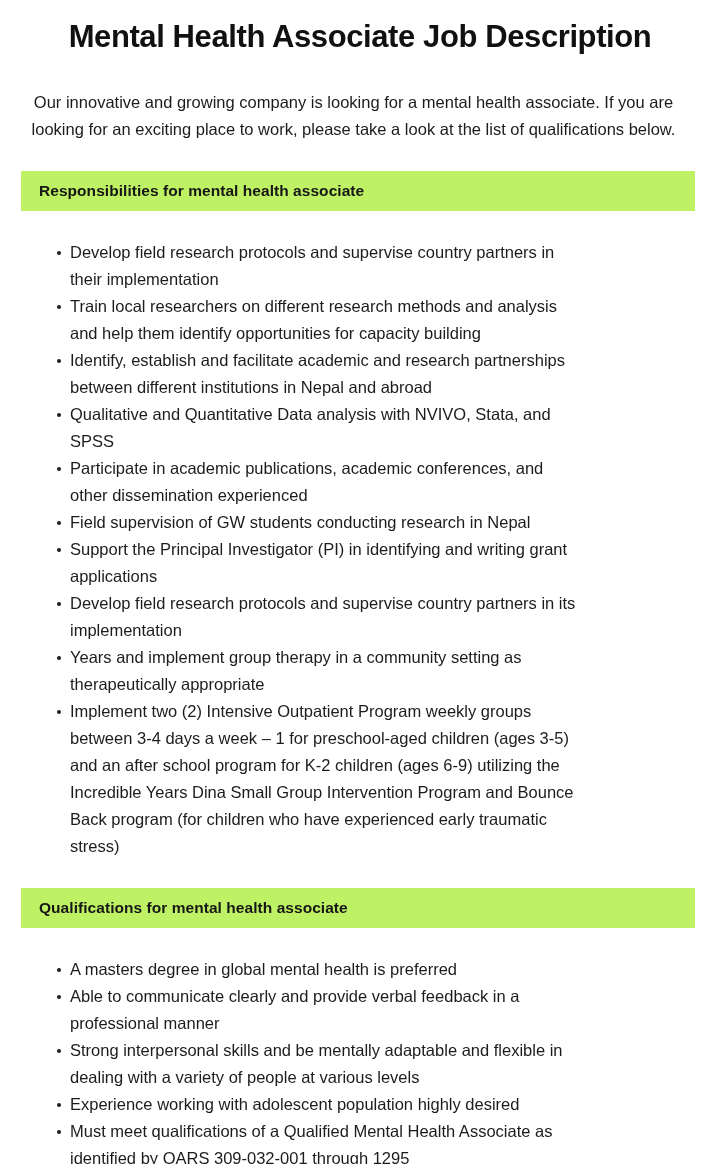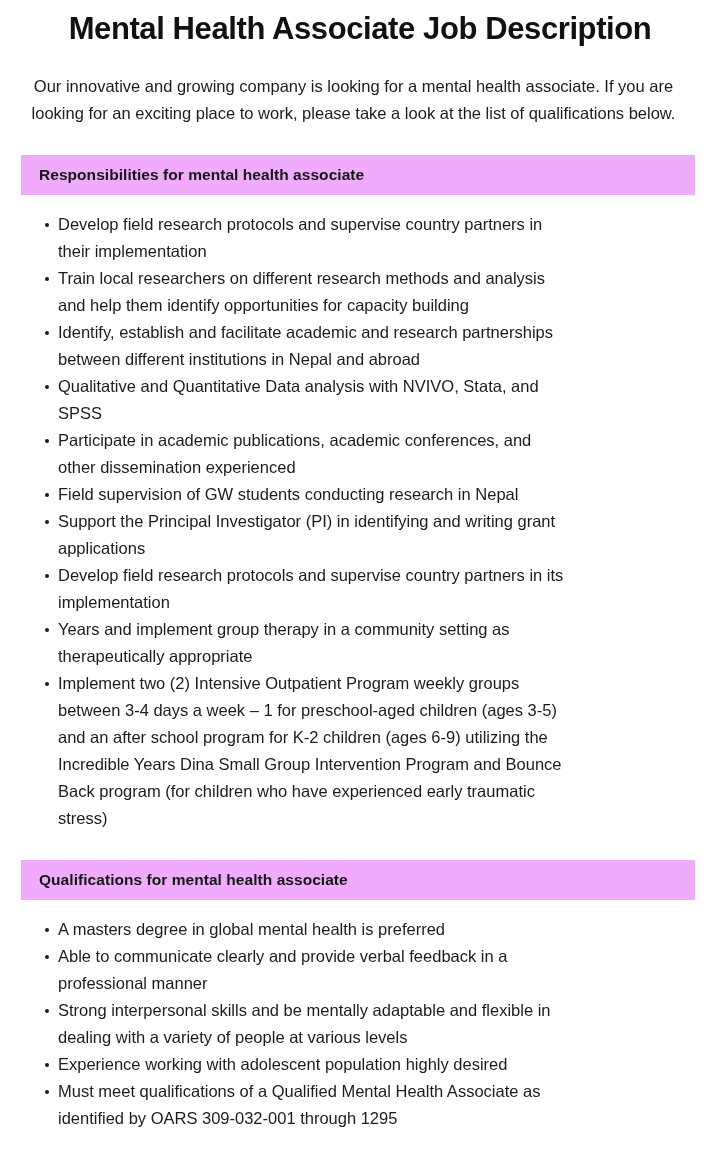--- a/index.html
+++ b/index.html
@@ -21,21 +21,21 @@
     padding: 0;
   }
 
   .doc-title {
     font-size: 31px;
     font-weight: 700;
     line-height: 1.12;
     letter-spacing: -0.4px;
     text-align: center;
     color: #111111;
-    margin: 4px;
+    margin: 12px;
     padding: 8px 22px 0 22px;
     box-sizing: border-box;
   }
 
   .intro {
     font-size: 16.5px;
     line-height: 27px;
     color: #1c1c1c;
     margin: 0;
     padding: 22px 35px 0 22px;
@@ -44,38 +44,38 @@
     text-align: center;
   }
 
   .section {
     margin: 0;
     padding: 0;
   }
 
   .section-header {
     margin: 28px 25px 0 21px;
-    background: #f0abfc;
+    background: #bef264;
     height: 40px;
     display: flex;
     align-items: center;
     box-sizing: border-box;
   }
 
   .section-header-label {
     font-size: 15.5px;
     font-weight: 700;
     color: #161616;
     padding-left: 18px;
     letter-spacing: 0.05px;
   }
 
   ul.bullets {
     list-style: none;
-    margin: 0;
+    margin: 12px;
     padding: 16px 35px 0 45px;
     box-sizing: border-box;
     width: 604px;
   }
 
   ul.bullets li {
     position: relative;
     font-size: 16.5px;
     line-height: 27px;
     color: #1c1c1c;

